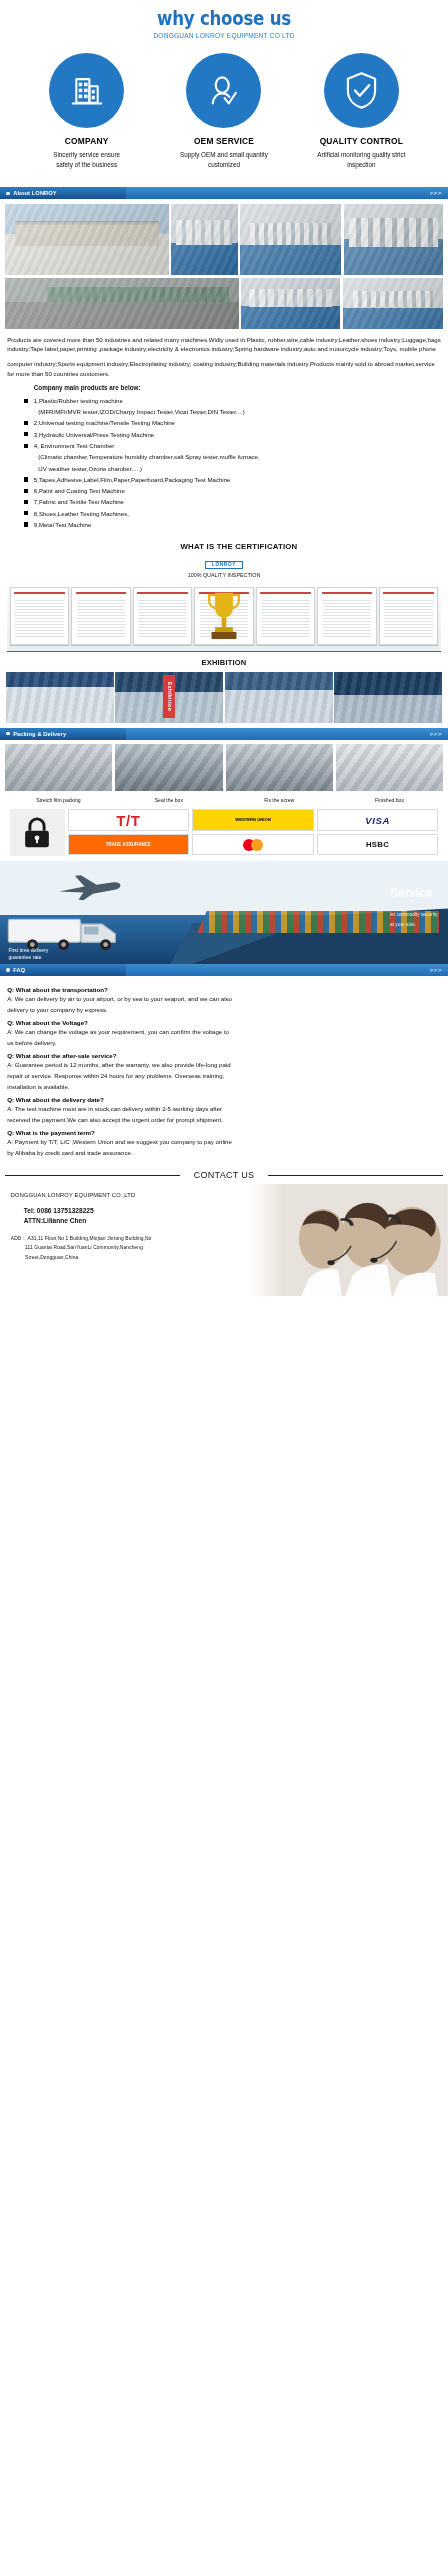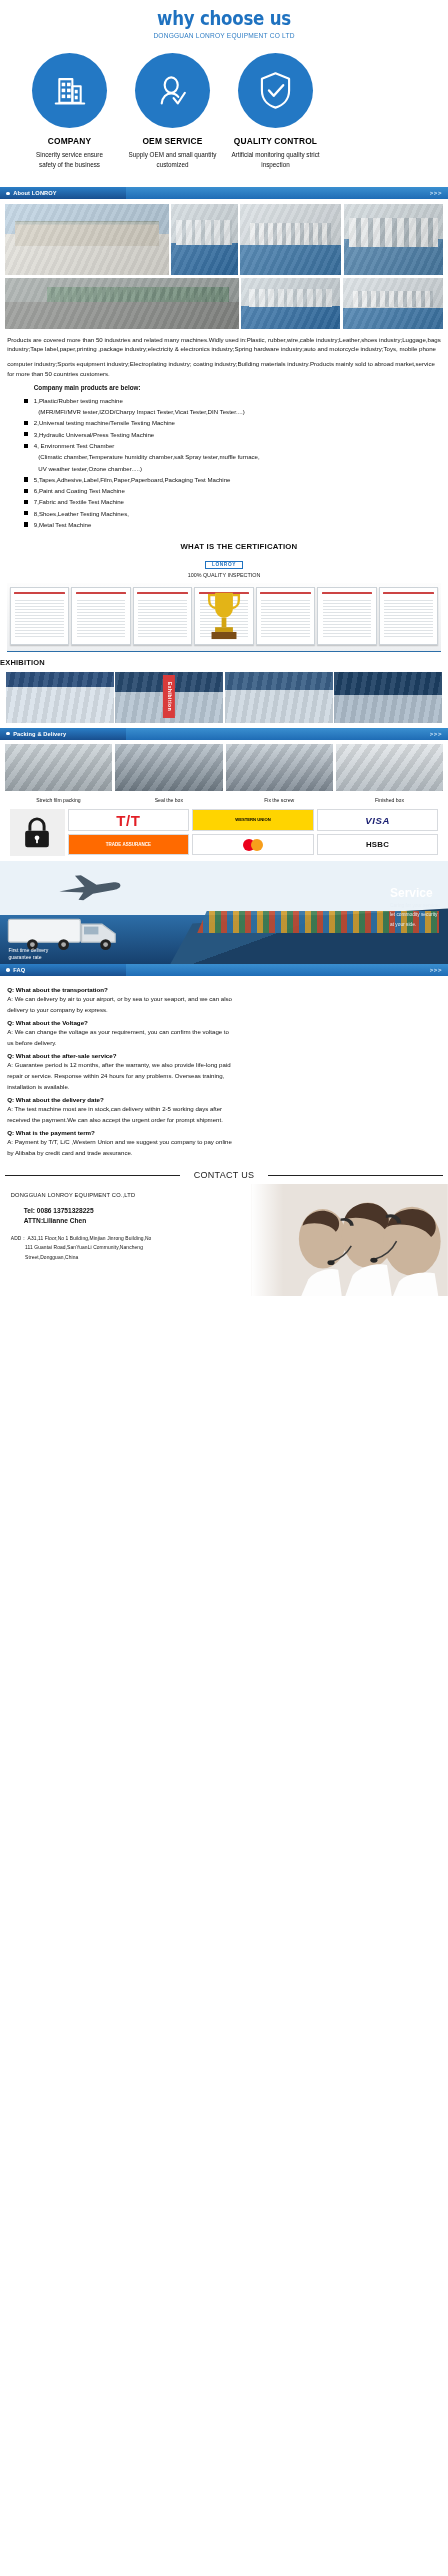--- a/index.html
+++ b/index.html
@@ -25,21 +25,21 @@
   }
   .hero-sub {
     font-size: 6.6px;
     color: #2f7dc4;
     letter-spacing: 0.2px;
     margin-top: 2.4px;
   }
 
   .features {
     display: grid;
-    grid-template-columns: 1fr 1fr 1fr 1fr;
+    grid-template-columns: 1fr 1fr 1fr;
     row-gap: 4px;
     padding: 8.4px 18px 10.8px;
   }
   .feature { text-align: center; padding: 2.4px 7.2px 6px; }
   .fcircle {
     width: 75px; height: 75px;
     border-radius: 50%;
     background: #2378c4;
     margin: 0 auto 7.2px;
     display: flex; align-items: center; justify-content: center;
@@ -191,21 +191,21 @@
   .cert-paper::after{
     content:""; position:absolute; left:8%; right:8%; top:22%; bottom:12%;
     background: repeating-linear-gradient(180deg,#dfe3e6 0 0.6px,transparent 0.6px 3px);
   }
   .cert-cup {
     position:absolute; left:50%; top:4.8px; transform:translateX(-50%);
     width: 42px; height: 57px; z-index: 3;
   }
 
   
-  .exh { padding: 3.6px 0 4.8px; }
+  .exh { padding: 3.6px 0 4.8px; text-align:center; }
   .exh-title { font-size: 7.5px; font-weight:700; letter-spacing:0.2px; margin-bottom:4.8px; }
   .exh-grid {
     display:grid; grid-template-columns: repeat(4, 1fr);
     gap: 1.8px; padding: 0 6px;
   }
   .exh-cell { height: 51px; position:relative; overflow:hidden; }
   .exh-a { background: linear-gradient(#2c4f7c 0 30%, #d9e2ea 30% 100%); }
   .exh-b { background: linear-gradient(#27496e 0 40%, #b7c6d3 40% 100%); }
   .exh-c { background: linear-gradient(#3a5f86 0 35%, #cfd9e2 35% 100%); }
   .exh-d { background: linear-gradient(#1d3f63 0 45%, #aebdcb 45% 100%); }

